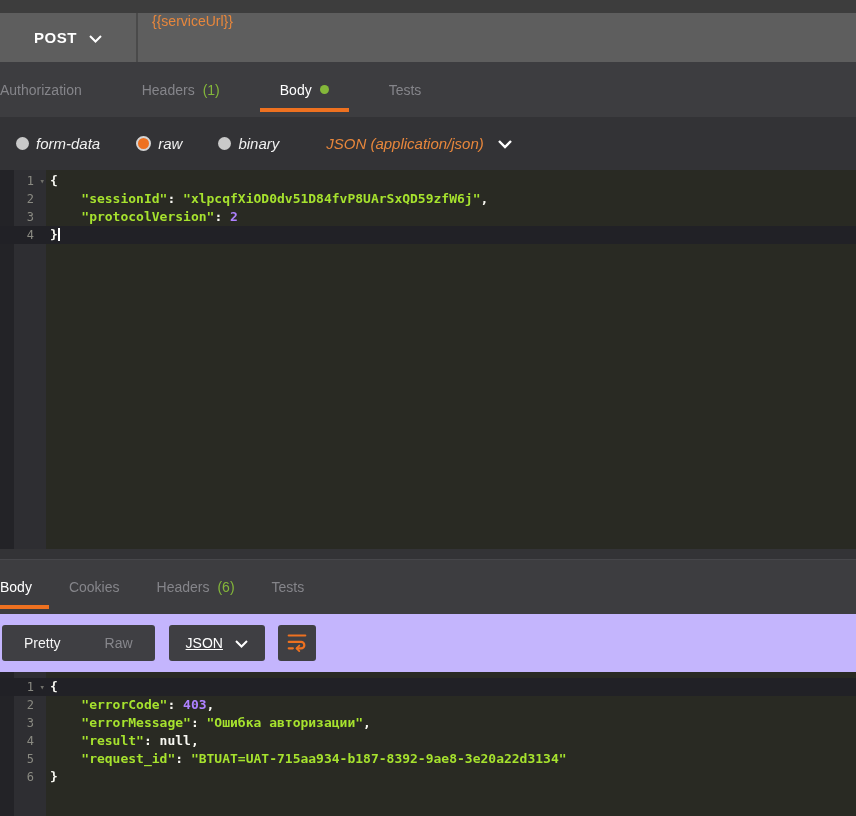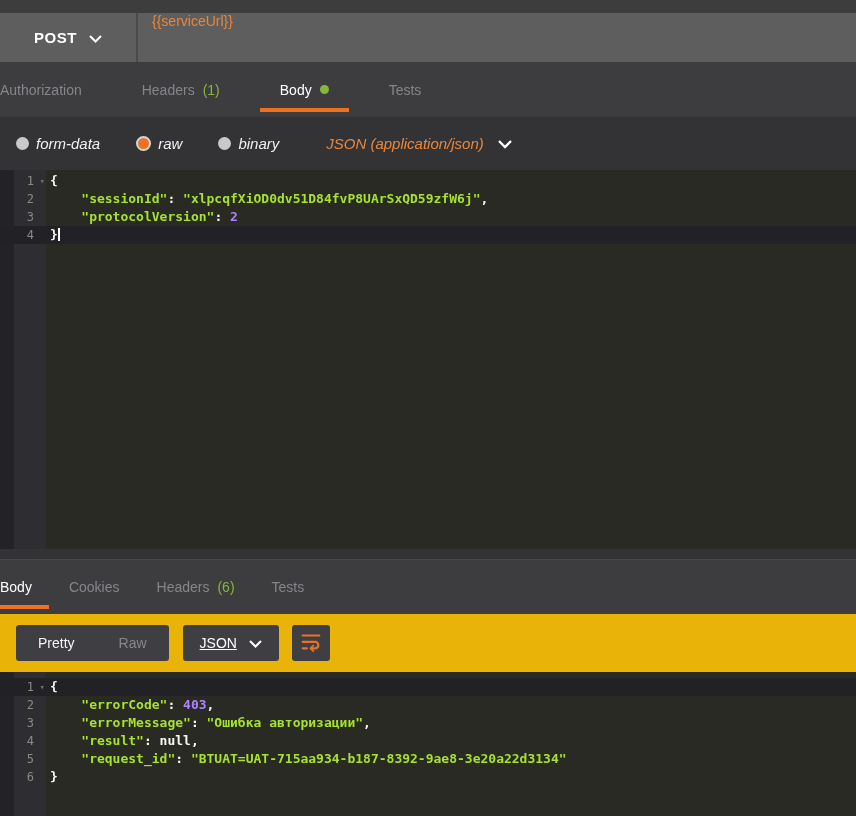--- a/index.html
+++ b/index.html
@@ -50,21 +50,21 @@
   .tok-k { color:#a6e22e; }
   .tok-s { color:#a6e22e; }
   .tok-n { color:#ae81ff; }
   .tok-p { color:#f8f8f2; }
   .cursor { display:inline-block; width:2px; height:13px; background:#ffffff; vertical-align:-2px; }
 
   
   .gap-strip { height:10px; background:#333336; flex:none; }
   .res-tabs { border-top:1px solid #47474b; gap:37px; }
   .res-tabs .tab.active::after { left:0; right:-17px; }
-  .toolbar { height:58px; background:#eab308; display:flex; align-items:center; padding-left:16px; flex:none; }
+  .toolbar { height:58px; background:#c4b5fd; display:flex; align-items:center; padding-left:2px; flex:none; }
   .btn-group { display:flex; background:#3f3f43; border-radius:3px; height:36px; align-items:center; }
   .tb-btn { padding:0 22px; color:#87878c; font-size:14px; line-height:36px; cursor:pointer; }
   .tb-btn.active { color:#f5f5f5; }
   .dd-btn { margin-left:14px; background:#3f3f43; border-radius:3px; height:36px; display:flex;
             align-items:center; gap:12px; padding:0 17px; color:#ffffff; font-size:14px; cursor:pointer;text-decoration:underline; }
   .icon-btn { margin-left:13px; background:#3f3f43; border-radius:3px; width:38px; height:36px;
               display:flex; align-items:center; justify-content:center; cursor:pointer; }
 </style>
 </head>
 <body>

